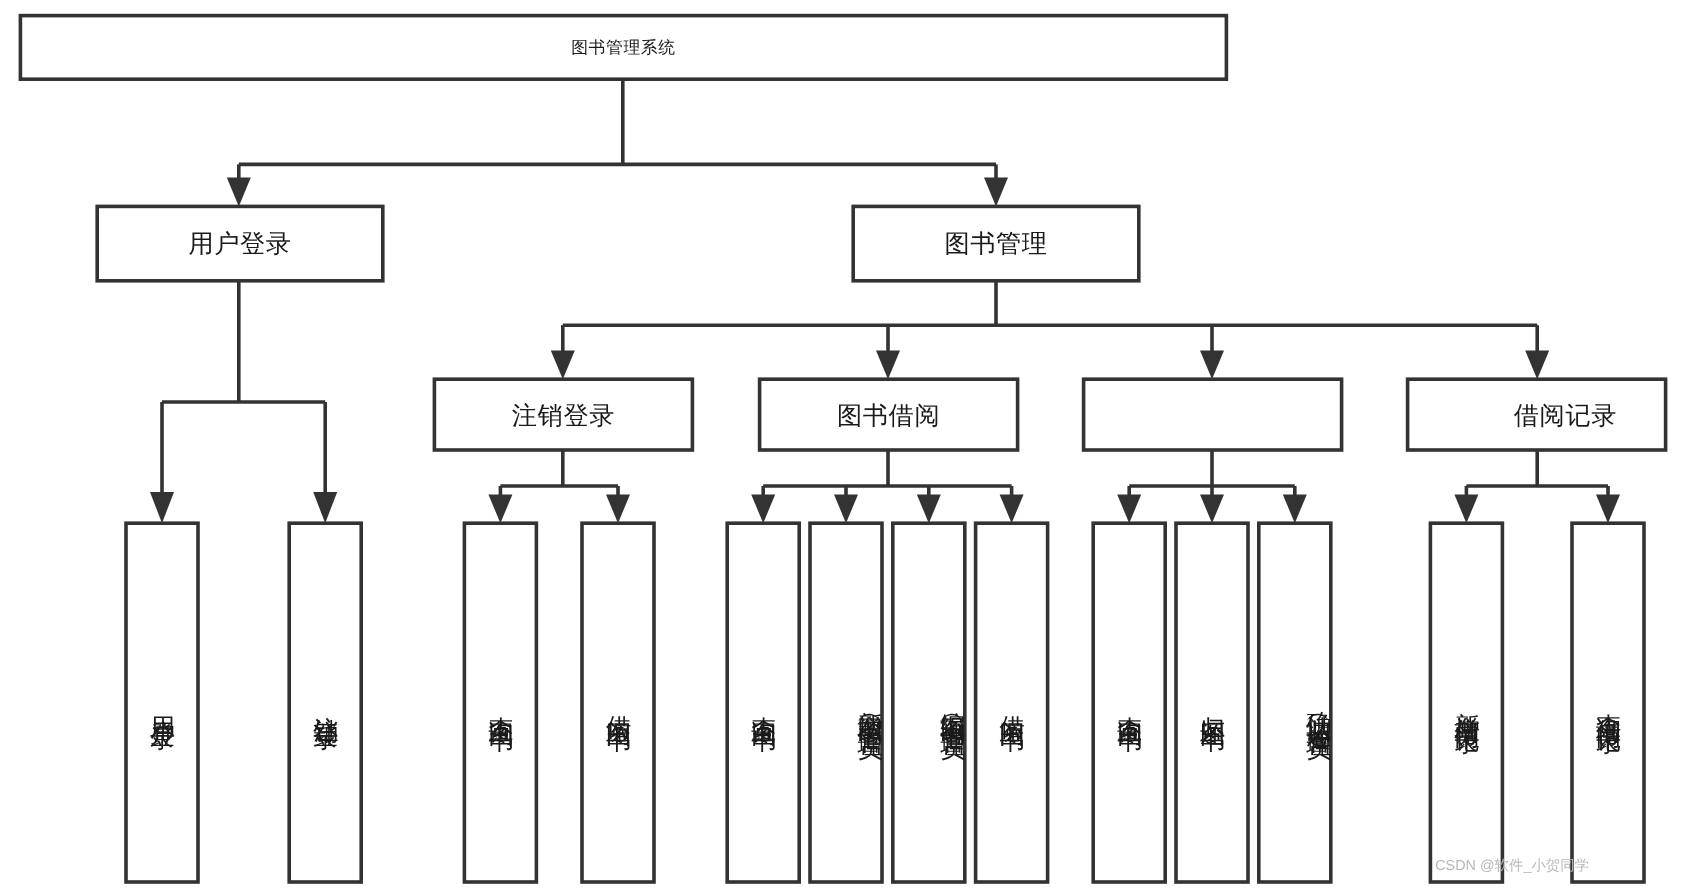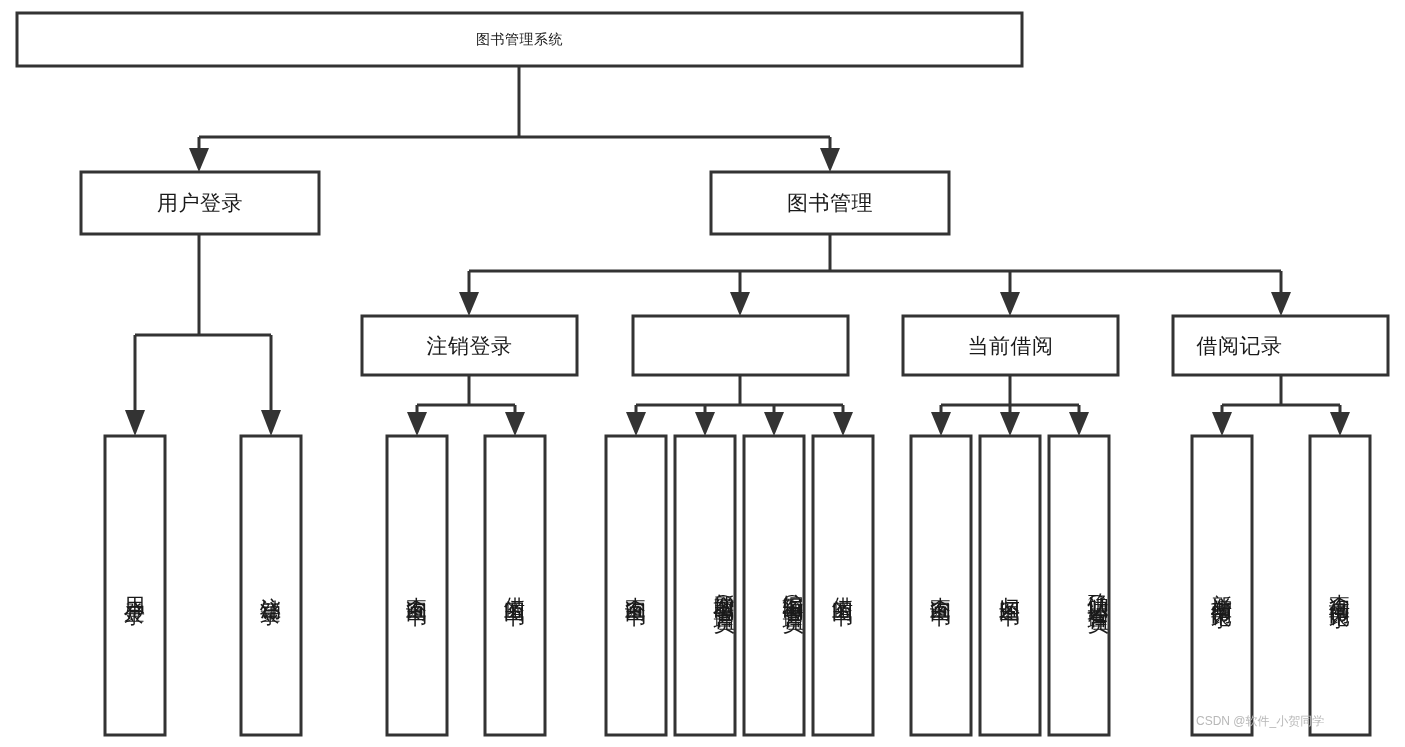--- a/index.html
+++ b/index.html
@@ -175,22 +175,22 @@
     <rect class="node-box" x="1310" y="436" width="60" height="299"></rect>
 
   </svg>
 
   <div class="node-label label-horizontal label-root" style="left:17px; top:13px; width:1005px; height:53px;">图书管理系统</div>
 
   <div class="node-label label-horizontal" style="left:81px; top:172px; width:238px; height:62px;">用户登录</div>
   <div class="node-label label-horizontal" style="left:711px; top:172px; width:238px; height:62px;">图书管理</div>
 
   <div class="node-label label-horizontal" style="left:362px; top:316px; width:215px; height:59px;">注销登录</div>
-  <div class="node-label label-horizontal" style="left:903px; top:316px; width:215px; height:59px;">当前借阅</div>
-  <div class="node-label label-horizontal" style="left:1108px; top:316px; width:215px; height:59px;padding-left:48px;">借阅记录</div>
+  <div class="node-label label-horizontal" style="left:633px; top:316px; width:215px; height:59px;">图书借阅</div>
+  <div class="node-label label-horizontal" style="left:1173px; top:316px; width:215px; height:59px;padding-left:48px;">借阅记录</div>
 
   <div class="node-label label-vertical v-centered" style="left:105px; top:436px; width:60px; height:299px;">用户登录</div>
   <div class="node-label label-vertical v-centered" style="left:241px; top:436px; width:60px; height:299px;">注销登录</div>
 
   <div class="node-label label-vertical v-centered" style="left:387px; top:436px; width:60px; height:299px;">查询图书</div>
   <div class="node-label label-vertical v-centered" style="left:485px; top:436px; width:60px; height:299px;">借阅图书</div>
 
   <div class="node-label label-vertical v-centered" style="left:606px; top:436px; width:60px; height:299px;">查询图书</div>
   <div class="node-label label-vertical" style="left:675px; top:436px; width:60px; height:299px;">新增图书（管理员）</div>
   <div class="node-label label-vertical" style="left:744px; top:436px; width:60px; height:299px;">编辑图书（管理员）</div>

